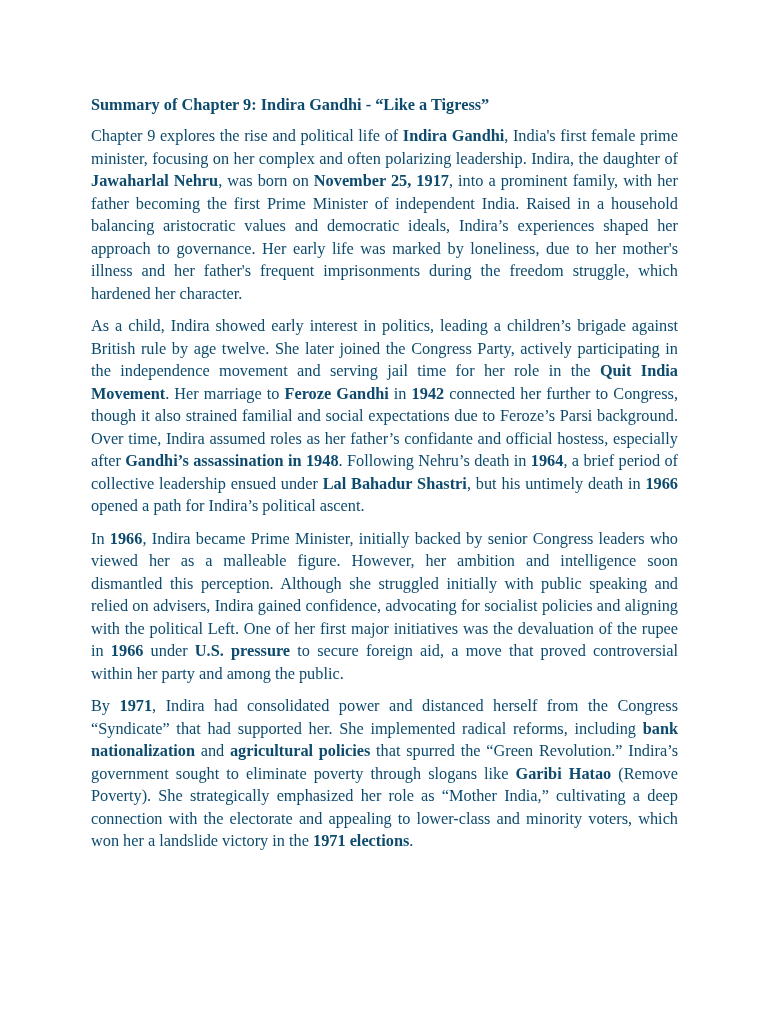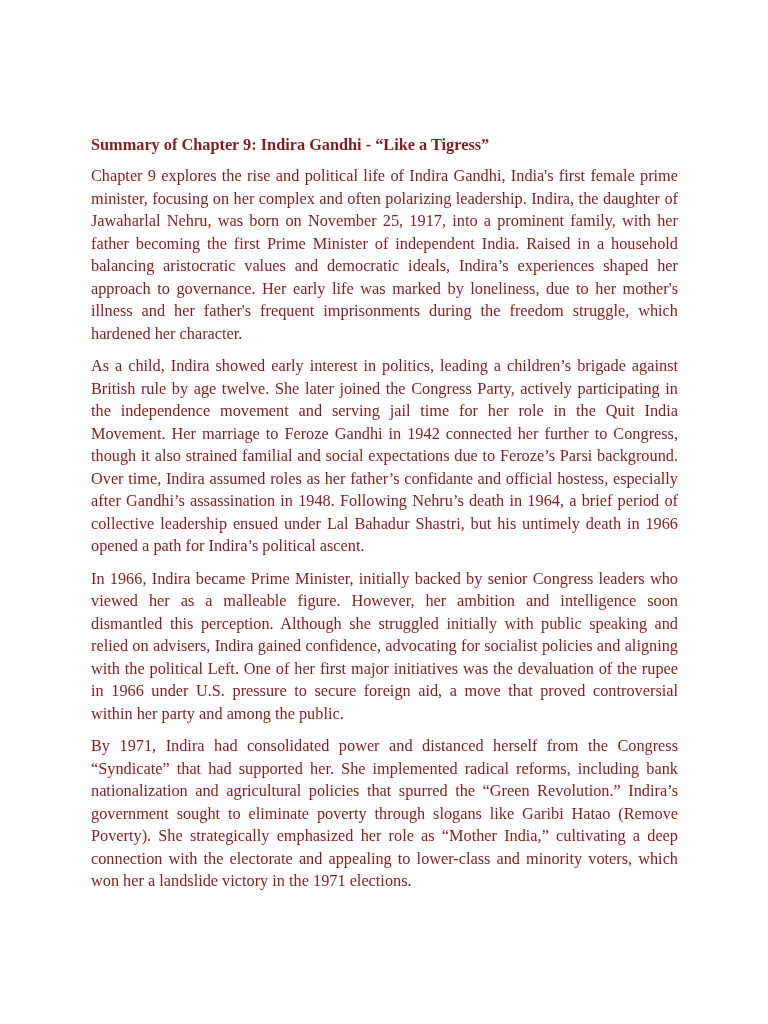--- a/index.html
+++ b/index.html
@@ -14,33 +14,32 @@
       position: relative;
     }
     .page {
       position: absolute;
       left: 91px;
       top: 94px;
       width: 587px;
       font-family: "Liberation Serif", "DejaVu Serif", serif;
       font-size: 16.3px;
       line-height: 22.5px;
-      color: #7f1d1d;
-      margin-top: 40px;
+      color: #0c4a6e;
     }
     .title {
       font-weight: bold;
       margin: 0 0 9px 0;
       line-height: 22px;
     }
     .para {
       text-align: justify;
       margin: 0 0 10px 0;
     }
-    .para b { font-weight: normal; }
+    .para b { font-weight: bold; }
   </style>
 </head>
 <body>
 
 <div class="page">
   <div class="title">Summary of Chapter 9: Indira Gandhi - “Like a Tigress”</div>
   <p class="para"><span>Chapter 9 explores the rise and political life of </span><b>Indira Gandhi</b><span>, India's first female prime minister, focusing on her complex and often polarizing leadership. Indira, the daughter of </span><b>Jawaharlal Nehru</b><span>, was born on </span><b>November 25, 1917</b><span>, into a prominent family, with her father becoming the first Prime Minister of independent India. Raised in a household balancing aristocratic values and democratic ideals, Indira’s experiences shaped her approach to governance. Her early life was marked by loneliness, due to her mother's illness and her father's frequent imprisonments during the freedom struggle, which hardened her character.</span></p>
   <p class="para"><span>As a child, Indira showed early interest in politics, leading a children’s brigade against British rule by age twelve. She later joined the Congress Party, actively participating in the independence movement and serving jail time for her role in the </span><b>Quit India Movement</b><span>. Her marriage to </span><b>Feroze Gandhi</b><span> in </span><b>1942</b><span> connected her further to Congress, though it also strained familial and social expectations due to Feroze’s Parsi background. Over time, Indira assumed roles as her father’s confidante and official hostess, especially after </span><b>Gandhi’s assassination in 1948</b><span>. Following Nehru’s death in </span><b>1964</b><span>, a brief period of collective leadership ensued under </span><b>Lal Bahadur Shastri</b><span>, but his untimely death in </span><b>1966</b><span> opened a path for Indira’s political ascent.</span></p>
   <p class="para"><span>In </span><b>1966</b><span>, Indira became Prime Minister, initially backed by senior Congress leaders who viewed her as a malleable figure. However, her ambition and intelligence soon dismantled this perception. Although she struggled initially with public speaking and relied on advisers, Indira gained confidence, advocating for socialist policies and aligning with the political Left. One of her first major initiatives was the devaluation of the rupee in </span><b>1966</b><span> under </span><b>U.S. pressure</b><span> to secure foreign aid, a move that proved controversial within her party and among the public.</span></p>
   <p class="para"><span>By </span><b>1971</b><span>, Indira had consolidated power and distanced herself from the Congress “Syndicate” that had supported her. She implemented radical reforms, including </span><b>bank nationalization</b><span> and </span><b>agricultural policies</b><span> that spurred the “Green Revolution.” Indira’s government sought to eliminate poverty through slogans like </span><b>Garibi Hatao</b><span> (Remove Poverty). She strategically emphasized her role as “Mother India,” cultivating a deep connection with the electorate and appealing to lower-class and minority voters, which won her a landslide victory in the </span><b>1971 elections</b><span>.</span></p>

